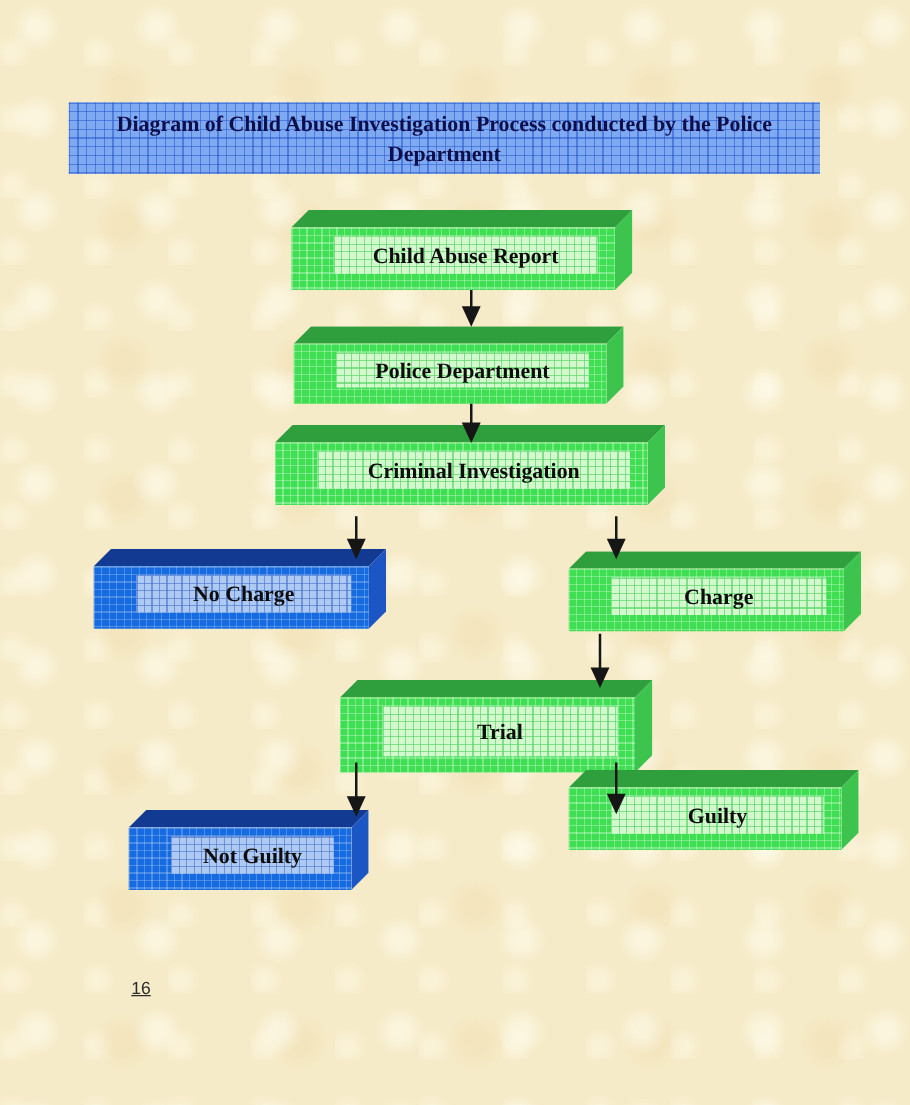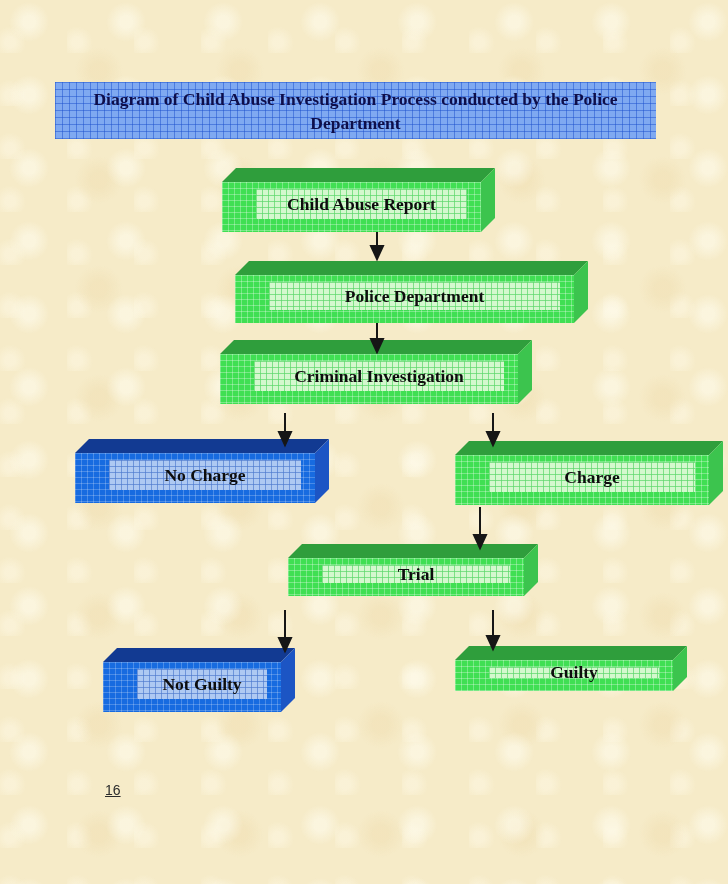--- a/index.html
+++ b/index.html
@@ -79,28 +79,28 @@
       repeating-linear-gradient(to bottom, rgba(255,255,255,0.22) 0 1px, rgba(0,0,0,0) 1px 6px);
   }
   .blue .panel{
     background-color:#aec9f2;
     background-image:
       repeating-linear-gradient(to right, rgba(75,120,205,0.65) 0 1px, rgba(0,0,0,0) 1px 6px),
       repeating-linear-gradient(to bottom, rgba(75,120,205,0.65) 0 1px, rgba(0,0,0,0) 1px 6px);
   }
 
   
-  #node-child-abuse-report   {left:222px;top:168px;width:273px;height:64px;}
-  #node-police-department    {left:235px;top:261px;width:353px;height:62px;}
+  #node-child-abuse-report   {left:233px;top:168px;width:273px;height:64px;}
+  #node-police-department    {left:235px;top:261px;width:264px;height:62px;}
   #node-criminal-investigation{left:220px;top:340px;width:312px;height:64px;}
-  #node-no-charge            {left:75px; top:439px;width:234px;height:64px;padding-left:20px;}
-  #node-charge               {left:455px;top:441px;width:268px;height:64px;}
-  #node-trial                {left:272px;top:544px;width:250px;height:52px;margin-left:16px;}
+  #node-no-charge            {left:75px; top:439px;width:234px;height:64px;}
+  #node-charge               {left:455px;top:441px;width:234px;height:64px;}
+  #node-trial                {left:272px;top:544px;width:250px;height:74px;}
   #node-not-guilty           {left:103px;top:648px;width:192px;height:64px;}
-  #node-guilty               {left:455px;top:646px;width:232px;height:45px;}
+  #node-guilty               {left:455px;top:616px;width:232px;height:64px;}
 
   .connectors{position:absolute;left:0;top:0;}
 
   .page-number{
     position:absolute;left:105px;top:782px;
     font-family:Liberation Sans, sans-serif;
     font-size:14px;color:#2b2b2b;text-decoration:underline;
   }
 </style>
 </head>

